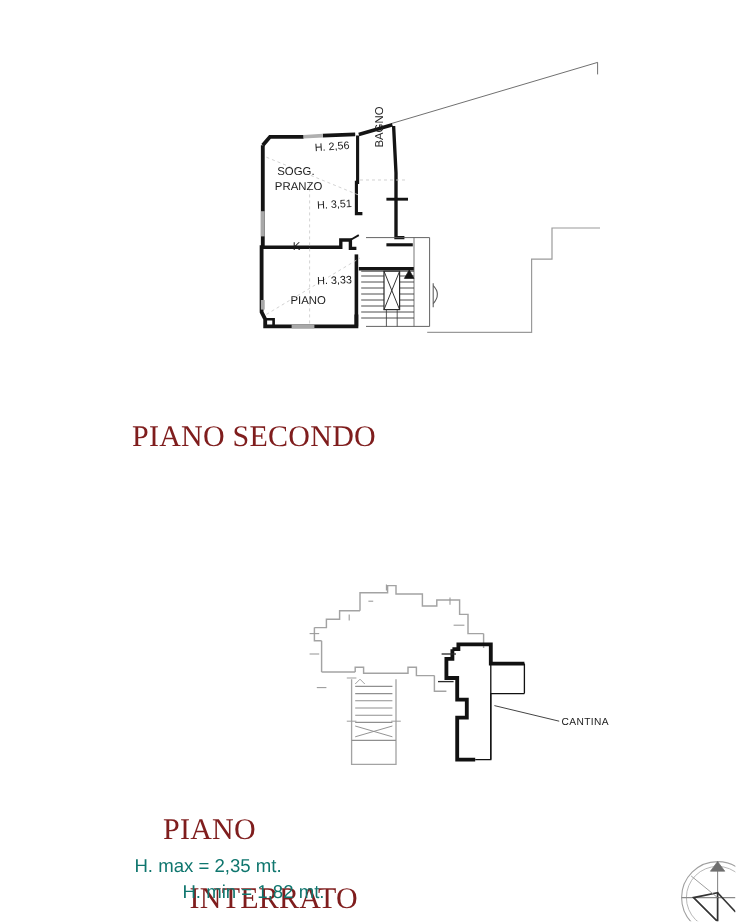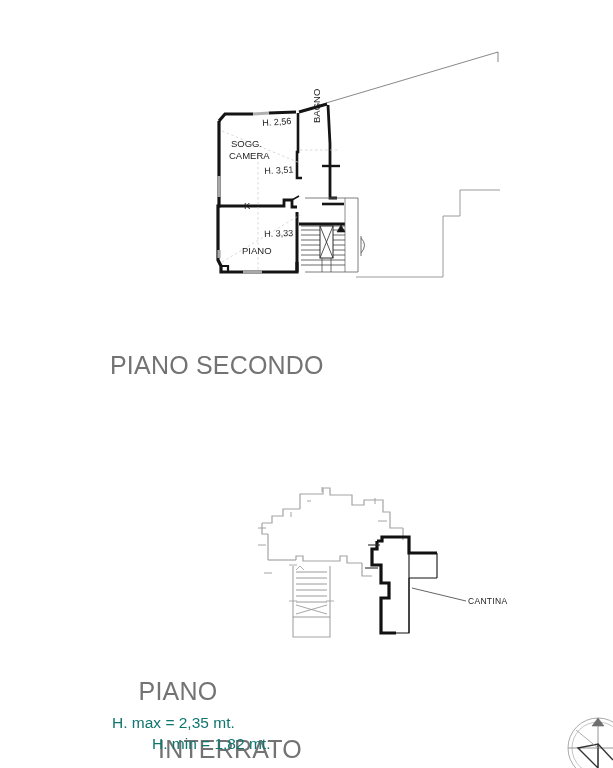--- a/index.html
+++ b/index.html
@@ -19,23 +19,23 @@
   }
   .svg-layer {
     position: absolute;
     left: 0;
     top: 0;
     width: 613px;
     height: 768px;
   }
   .plan-title {
     position: absolute;
-    font-family: Liberation Sans, sans-serif;
+    font-family: Liberation Serif, serif;
     font-weight: 400;
-    color: #737373;
+    color: #7f1d1d;
     white-space: pre;
     letter-spacing: 0.2px;
   }
   #title-secondo {
     left: 110px;
     top: 350px;
     font-size: 25px;
     line-height: 30px;
   }
   #title-interrato {
@@ -252,21 +252,21 @@
       <path d="M568 748 L613 748" fill="none" stroke="#8a8a8a" stroke-width="0.9"></path>
       <path d="M598 718 L592 726 L604 726 Z" fill="#6f6f6f" stroke="#6f6f6f" stroke-width="0.6"></path>
       <path d="M578 748 L598 768 L598 744 Z" fill="none" stroke="#333" stroke-width="1.4"></path>
       <path d="M598 744 L613 760" fill="none" stroke="#333" stroke-width="1.4"></path>
       <path d="M576 730 L598 748" fill="none" stroke="#9a9a9a" stroke-width="0.8"></path>
     </g>
   </svg>
 
   <div class="room-label lbl-h256">H. 2,56</div>
   <div class="room-label lbl-sogg">SOGG.</div>
-  <div class="room-label lbl-pranzo">CAMERA</div>
+  <div class="room-label lbl-pranzo">PRANZO</div>
   <div class="room-label lbl-h351">H. 3,51</div>
   <div class="room-label lbl-bagno">BAGNO</div>
   <div class="room-label lbl-k">K</div>
   <div class="room-label lbl-h333">H. 3,33</div>
   <div class="room-label lbl-camera">PIANO</div>
 
   <div class="room-label lbl-cantina">CANTINA</div>
 
   <div class="plan-title" id="title-secondo">PIANO SECONDO</div>
 

